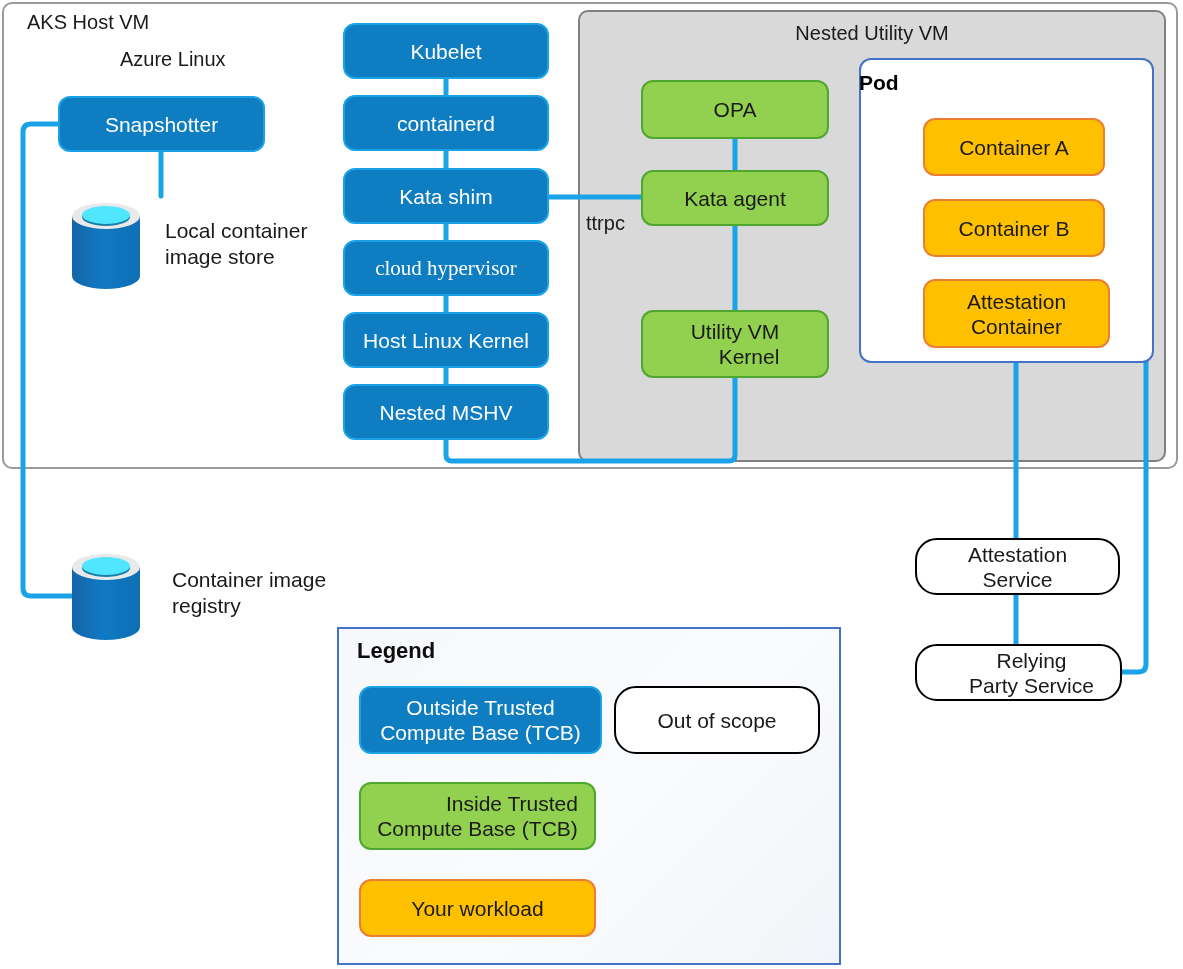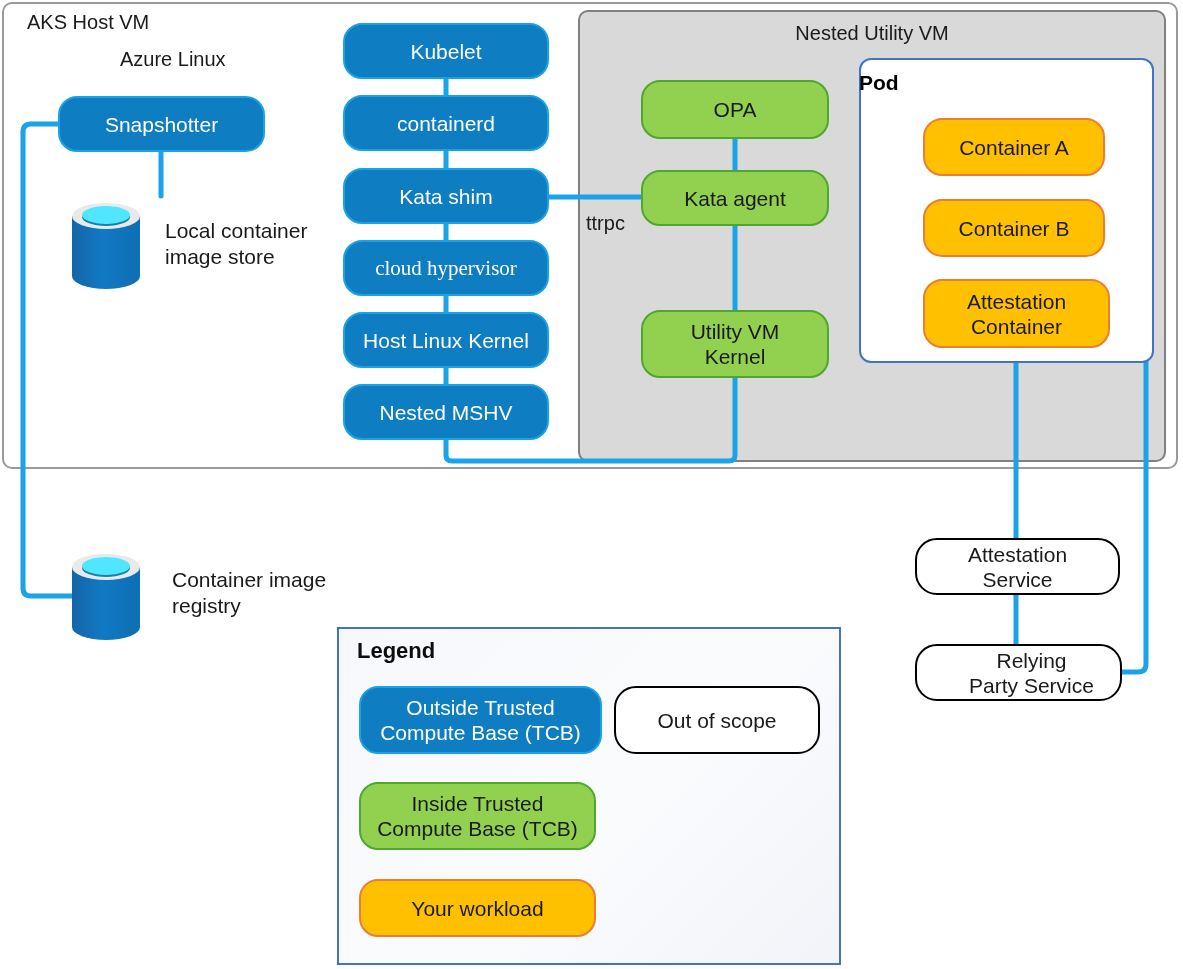--- a/index.html
+++ b/index.html
@@ -64,35 +64,36 @@
     font-size: 21px; font-weight: bold; color: #000;
   }
   .legend-title {
     left: 357px; top: 638px; font-size: 22px; font-weight: bold; color: #0d0d0d;
   }
 
   
   .node {
     display: flex; align-items: center; justify-content: center;
     text-align: center;
-    border-radius: 19px;
+    border-radius: 12px;
     font-size: 21px;
     line-height: 25px;
     white-space: pre-line;
     padding: 0 6px;
   }
   .node.blue {
     background: #0f7dc2;
     border: 2px solid #19a3e6;
     color: #ffffff;
   }
   .node.green {
     background: #92d14f;
     border: 2px solid #4ea72e;
     color: #1a1a1a;
+    text-align: right;
   }
   .node.orange {
     background: #ffc000;
     border: 2px solid #ed7d31;
     color: #1a1a1a;
   }
   .node.white {
     background: #ffffff;
     border: 2px solid #000000;
     color: #1a1a1a;

